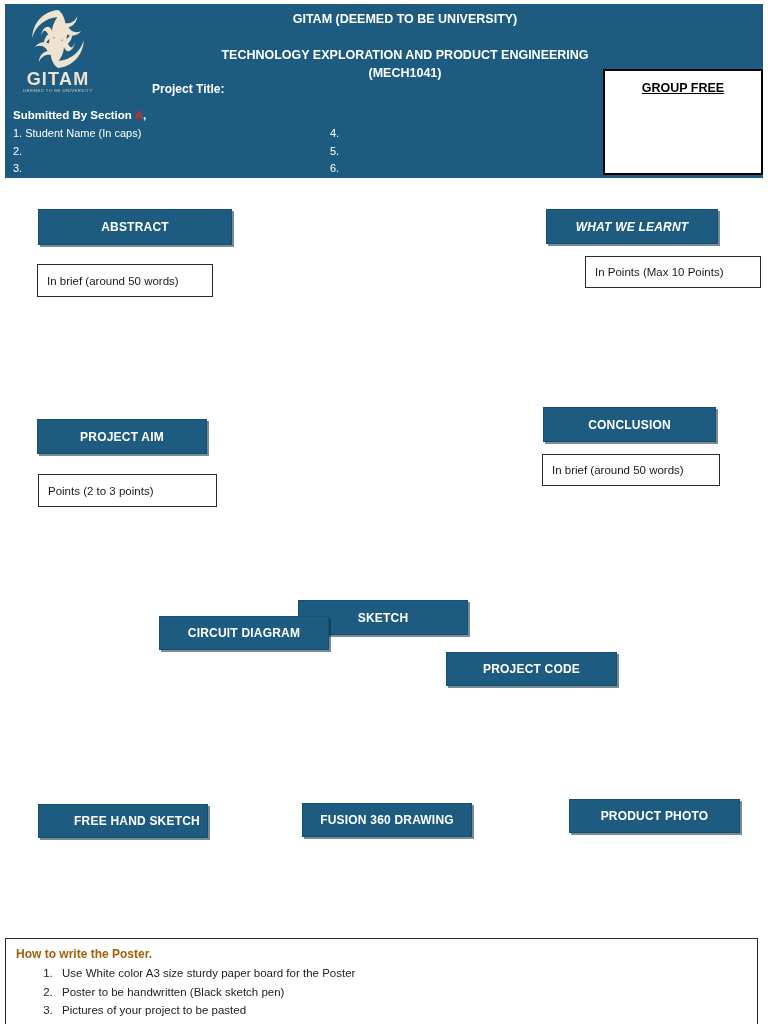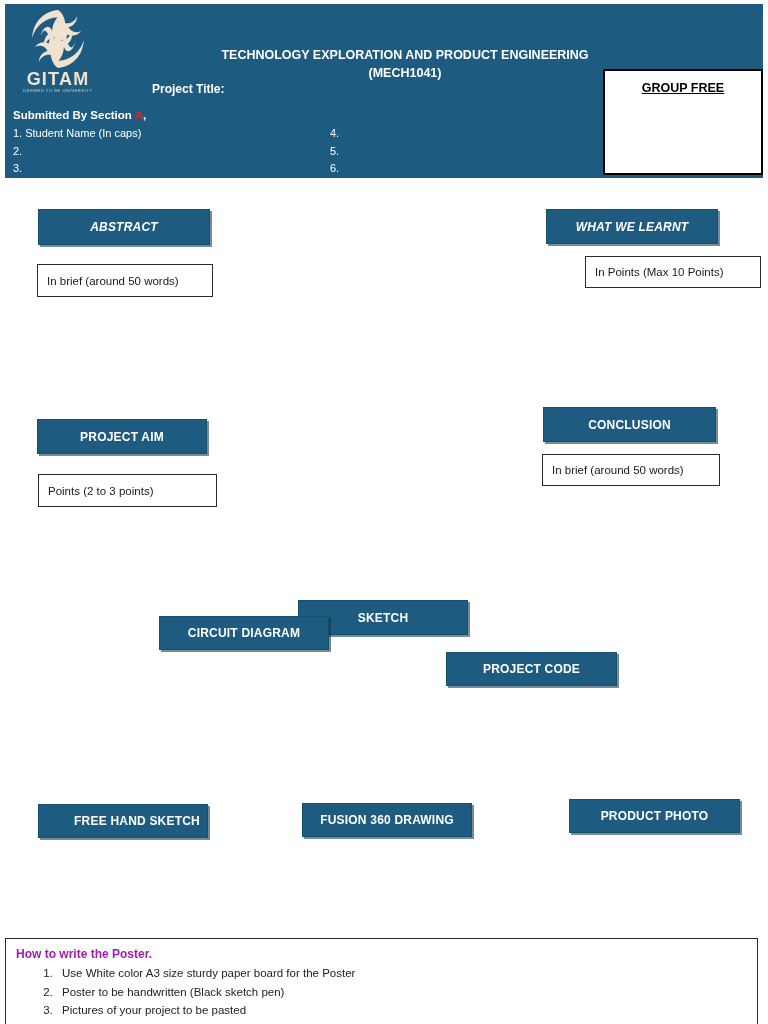--- a/index.html
+++ b/index.html
@@ -170,21 +170,21 @@
     left: 5px;
     top: 938px;
     width: 753px;
     height: 95px;
     background: #ffffff;
     border: 1.4px solid #2a2a2a;
     box-sizing: border-box;
     padding: 8px 10px 0 10px;
   }
   #instructions-title {
-    color: #a21caf;
+    color: #a16207;
     font-weight: bold;
     font-size: 12px;
     margin: 0 0 3px 0;
   }
   #instructions-list {
     margin: 0;
     padding-left: 40px;
     color: #222222;
     font-size: 11.5px;
     line-height: 18.5px;
@@ -200,20 +200,21 @@
     <svg id="logo-mark" viewBox="0 0 100 100">
       <g fill="#efe2cf">
         <path d="M50 6 C28 8 12 25 11 48 C16 30 31 18 49 17 C44 24 41 31 41 38 C36 25 26 34 24 45 C27 36 33 34 36 42 C30 47 27 55 29 63 C31 54 37 48 45 47 C40 56 42 67 50 72 C46 63 48 53 56 49 C57 58 64 65 73 65 C65 61 61 52 64 43 C71 47 80 45 85 38 C77 42 69 39 66 32 C74 30 79 23 79 15 C76 23 69 27 61 26 C60 16 55 9 50 6 Z"></path>
         <path d="M50 94 C72 92 88 75 89 52 C84 70 69 82 51 83 C56 76 59 69 59 62 C64 75 74 66 76 55 C73 64 67 66 64 58 C70 53 73 45 71 37 C69 46 63 52 55 53 C60 44 58 33 50 28 C54 37 52 47 44 51 C43 42 36 35 27 35 C35 39 39 48 36 57 C29 53 20 55 15 62 C23 58 31 61 34 68 C26 70 21 77 21 85 C24 77 31 73 39 74 C40 84 45 91 50 94 Z"></path>
       </g>
     </svg>
     <div id="logo-wordmark">GITAM</div>
     <div id="logo-tagline">DEEMED TO BE UNIVERSITY</div>
   </div>
 
+  <div class="hdr-title" id="uni-name">GITAM (DEEMED TO BE UNIVERSITY)</div>
 
   <div class="hdr-title" id="course-name">
     <div>TECHNOLOGY EXPLORATION AND PRODUCT ENGINEERING</div>
     <div>(MECH1041)</div>
   </div>
 
   <div id="project-title-label">Project Title:</div>
 
   <div id="submitted-by"><span>Submitted By Section </span><span class="section-letter">A</span><span>,</span></div>
 
@@ -228,21 +229,21 @@
     <div>5.</div>
     <div>6.</div>
   </div>
 
   <div id="group-photo-box">
     <div id="group-photo-label">GROUP FREE</div>
   </div>
 
 </div>
 
-<div class="blue-box" style="left:38px; top:209px; width:172px; height:36px;font-style:italic;">ABSTRACT</div>
+<div class="blue-box" style="left:38px; top:209px; width:194px; height:36px;">ABSTRACT</div>
 <div class="note-box" style="left:37px; top:264px; width:176px; height:33px;">In brief (around 50 words)</div>
 
 <div class="blue-box" style="left:546px; top:209px; width:172px; height:35px;font-style:italic;">WHAT WE LEARNT</div>
 <div class="note-box" style="left:545px; top:256px; width:176px; height:32px;margin-left:40px;">In Points (Max 10 Points)</div>
 
 <div class="blue-box" style="left:37px; top:419px; width:170px; height:35px;">PROJECT AIM</div>
 <div class="note-box" style="left:38px; top:474px; width:179px; height:33px;">Points (2 to 3 points)</div>
 
 <div class="blue-box" style="left:543px; top:407px; width:173px; height:35px;">CONCLUSION</div>
 <div class="note-box" style="left:542px; top:454px; width:178px; height:32px;">In brief (around 50 words)</div>

